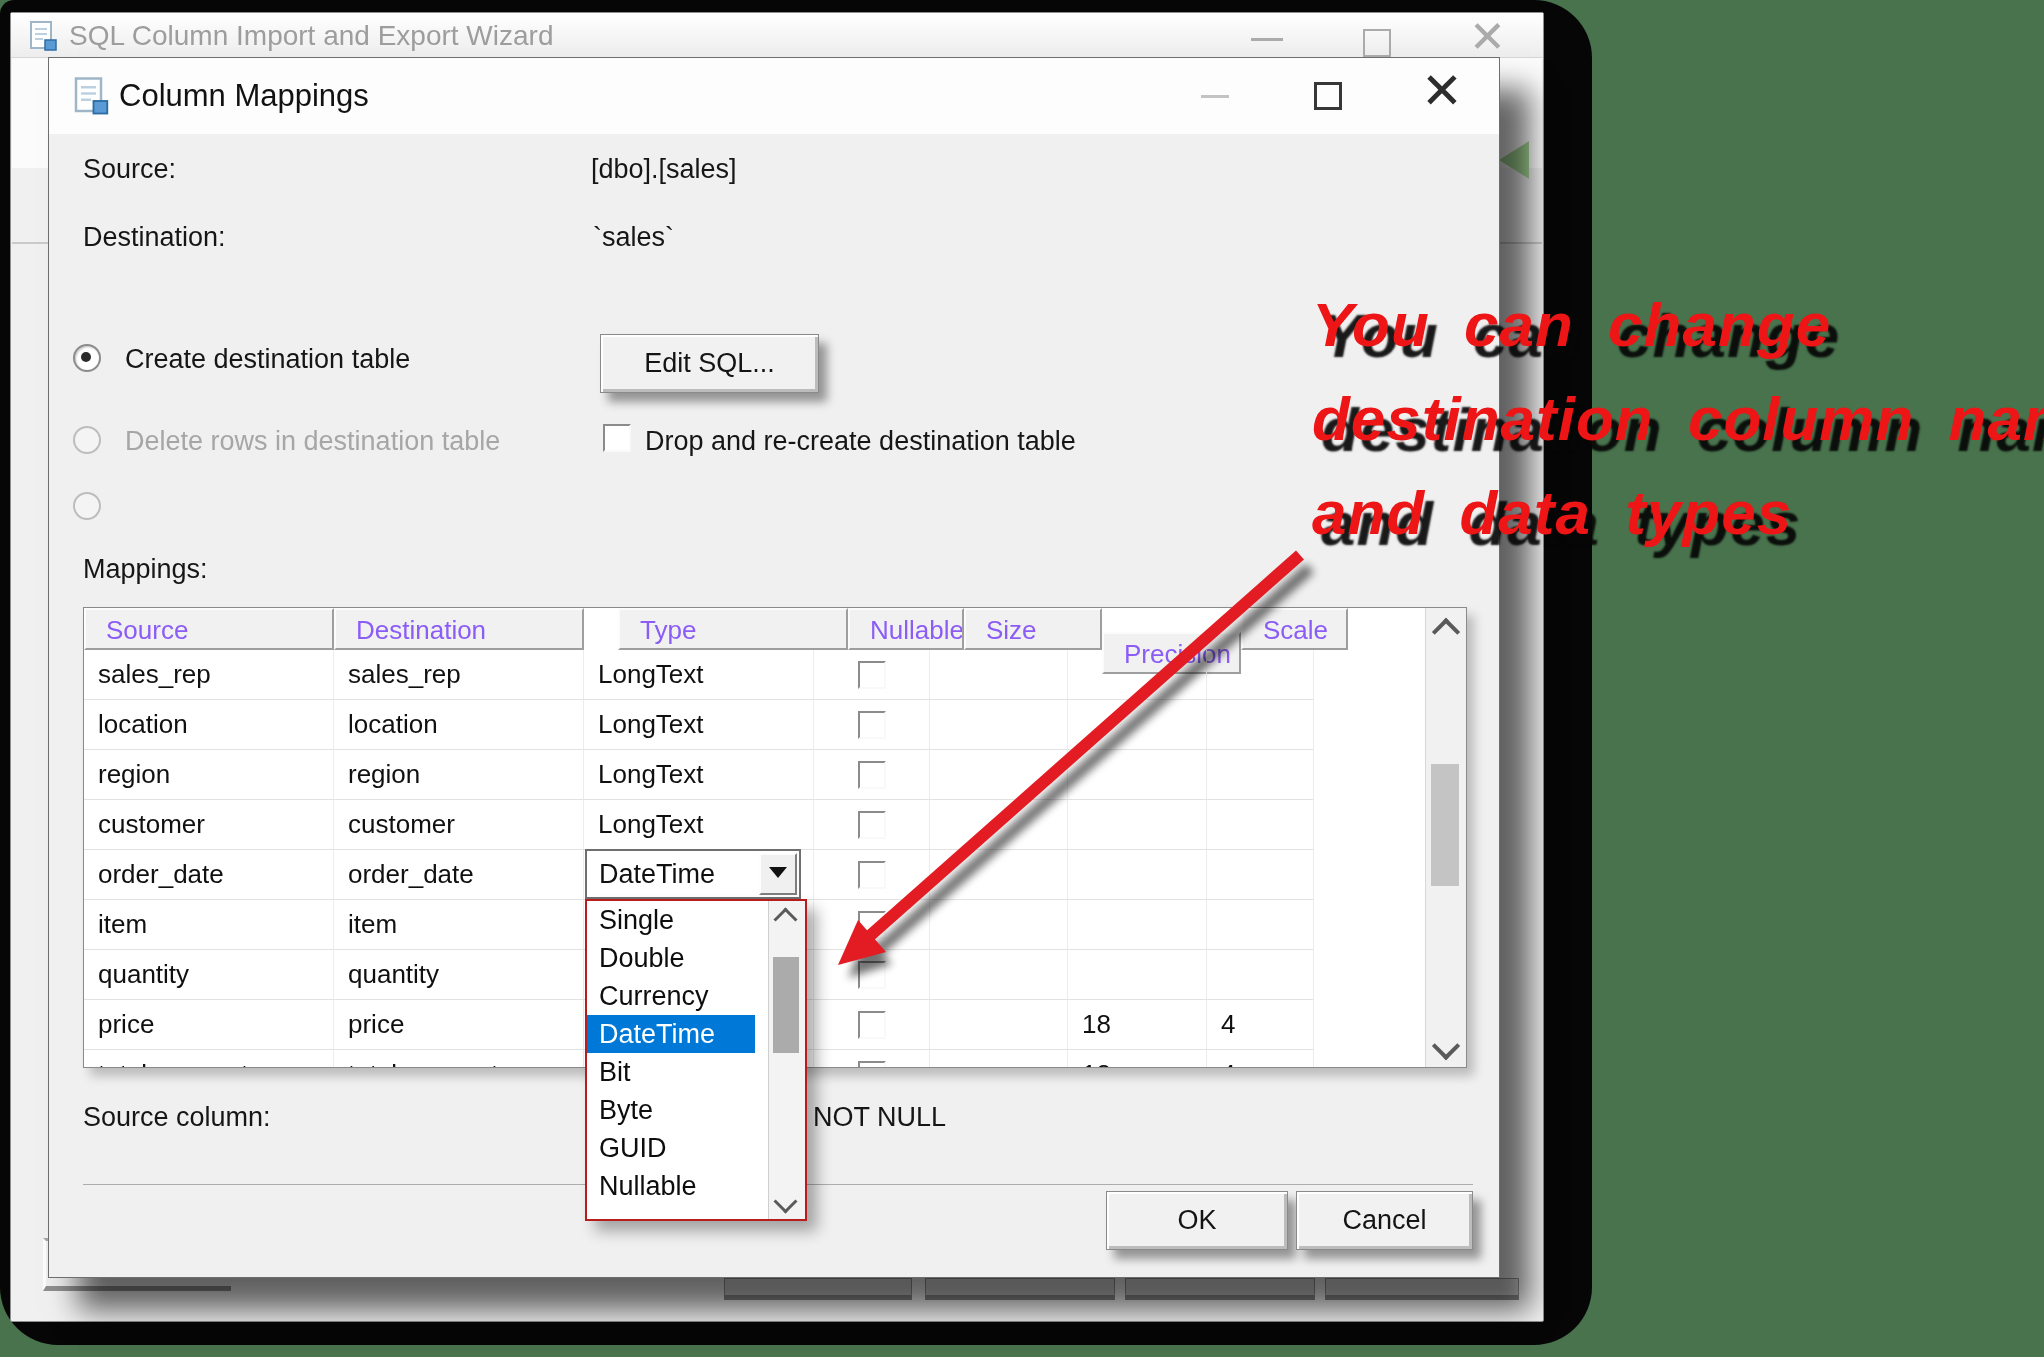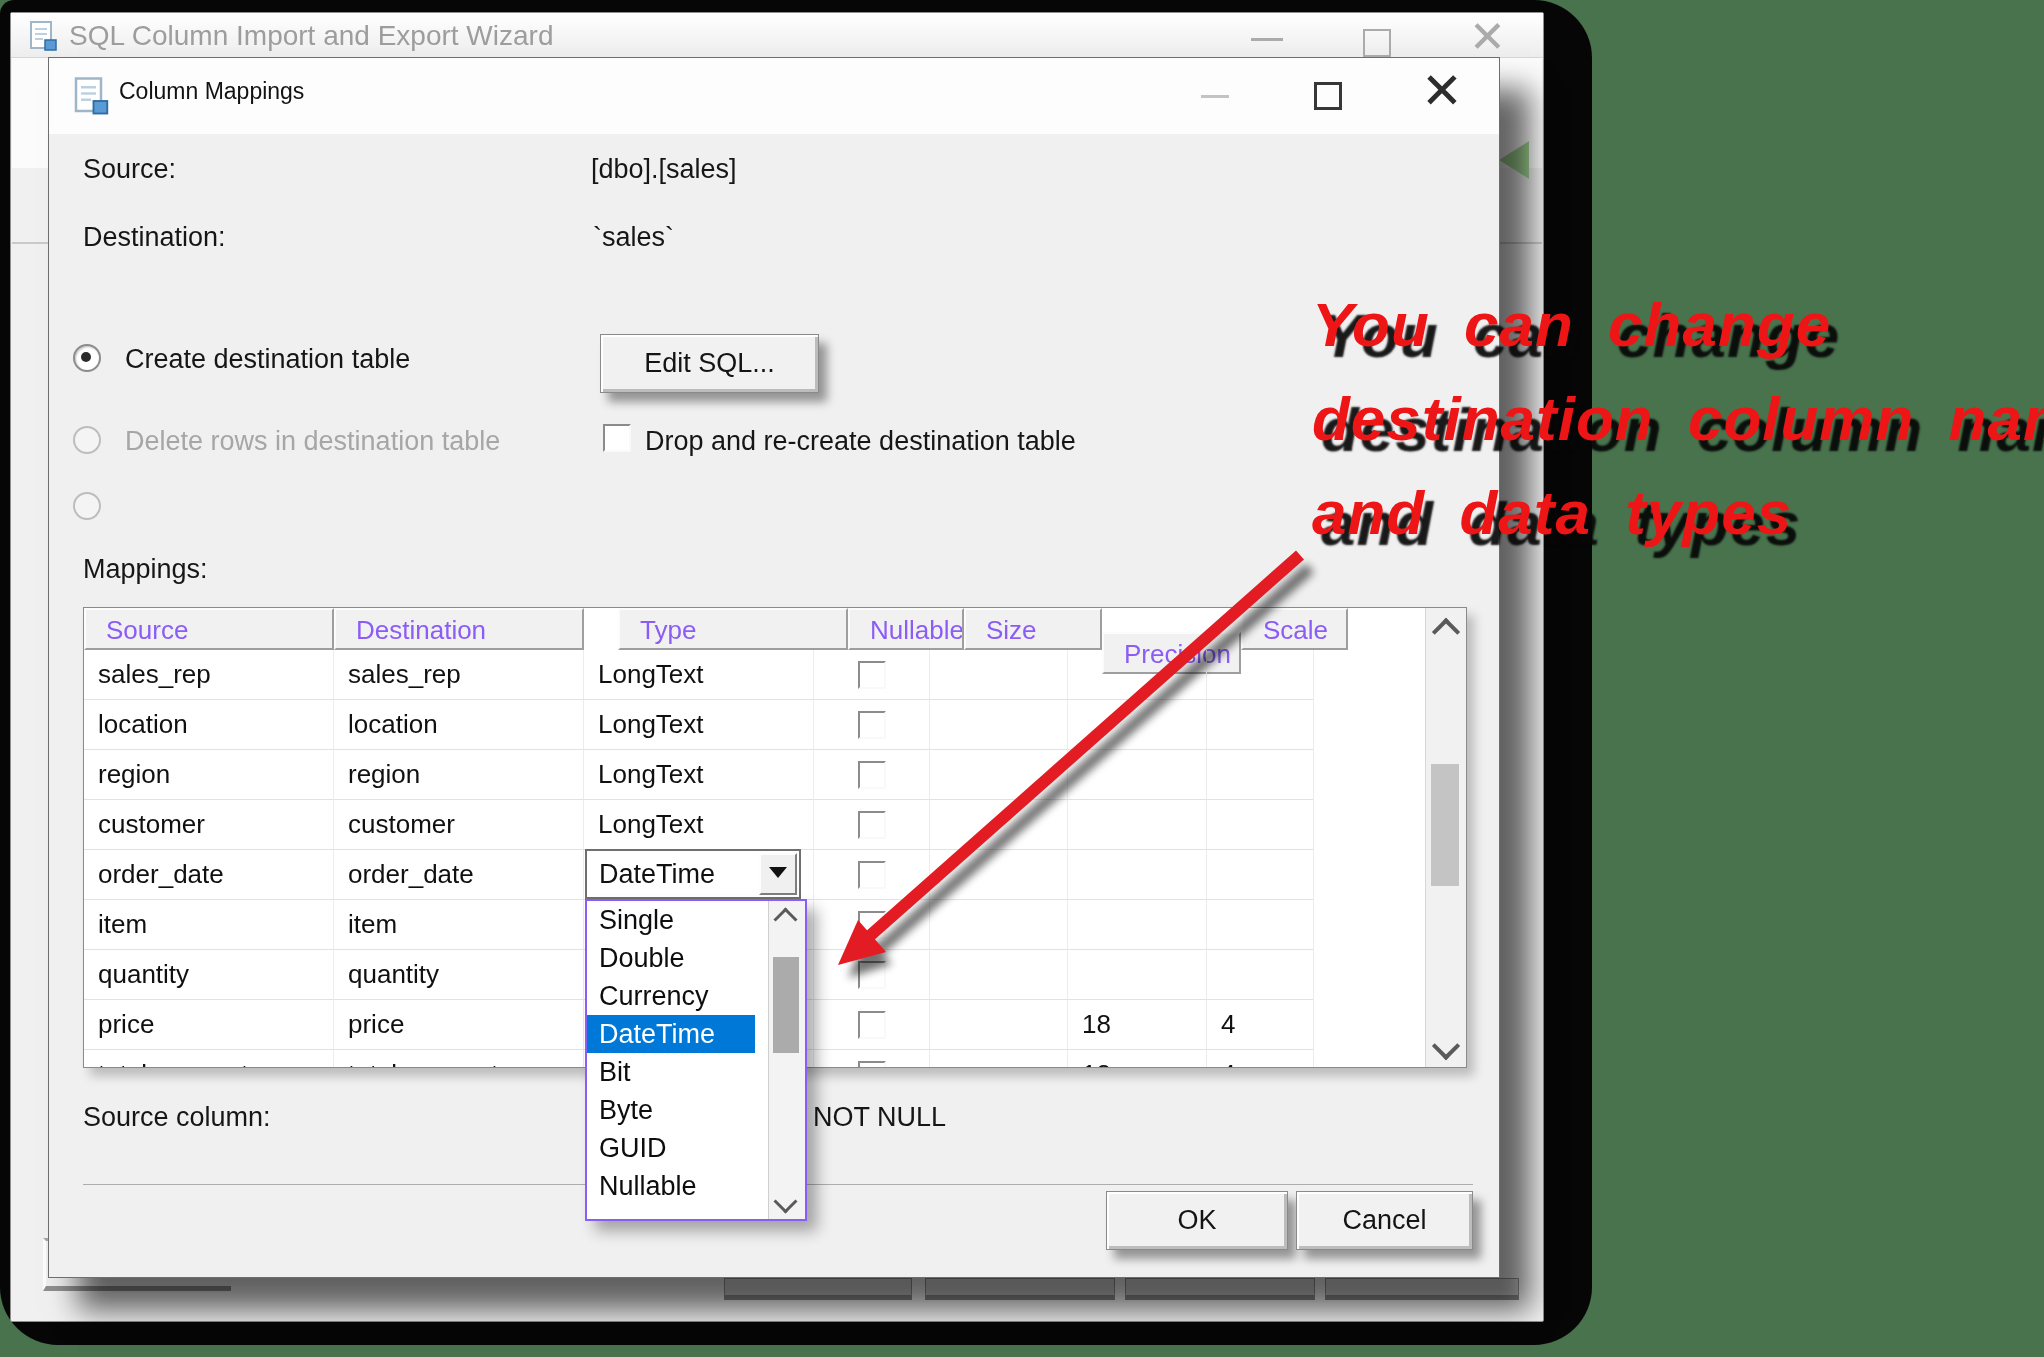--- a/index.html
+++ b/index.html
@@ -25,21 +25,21 @@
   .wiz-header-line{position:absolute;left:1px;top:229px;width:1530px;height:2px;background:#c9c9c9;}
   .wiz-frame-sliver{position:absolute;left:32px;top:1225px;width:185px;height:45px;background:#ededed;
        border-top:3px solid #a5a5a5;border-left:3px solid #fbfbfb;border-bottom:5px solid #8e8e8e;}
   .wiz-btn-sliver{position:absolute;top:1265px;height:16px;background:linear-gradient(#dadada,#c6c6c6);
        border:1px solid #929292;border-bottom:5px solid #888;}
 
   
   .dialog{position:absolute;left:48px;top:57px;width:1450px;height:1219px;background:#f0f0f0;
        border:1px solid #6e6e6e;box-shadow:30px 32px 28px rgba(0,0,0,.6);}
   .dlg-titlebar{position:absolute;left:0;top:0;right:0;height:76px;background:#fdfdfd;}
-  .dlg-title{position:absolute;left:70px;top:20px;font-size:23px;color:#121212;}
+  .dlg-title{position:absolute;left:70px;top:20px;font-size:31px;color:#121212;}
   .dlg-min{position:absolute;left:1152px;top:37px;width:28px;height:3px;background:#c3c3c3;}
   .dlg-max{position:absolute;left:1265px;top:24px;width:22px;height:22px;border:3px solid #373737;}
   .dlg-close{position:absolute;left:1372px;top:4px;font-size:50px;color:#2d2d2d;}
   .mini-icon{position:absolute;}
 
   .lbl{position:absolute;font-size:27px;color:#161616;white-space:nowrap;}
   .lbl.dis{color:#a6a6a6;}
 
   .radio{position:absolute;width:24px;height:24px;border-radius:50%;background:#fff;
        border:2px solid #8c8c8c;box-shadow:inset 1px 1px 2px rgba(0,0,0,.25);}
@@ -75,21 +75,21 @@
   
   .combo{position:absolute;left:536px;top:791px;width:216px;height:50px;background:#fff;
        border:2px solid #6f6f6f;box-sizing:border-box;z-index:4;}
   .combo-text{position:absolute;left:12px;top:8px;font-size:27px;color:#101010;}
   .combo-btn{position:absolute;right:2px;top:2px;bottom:2px;width:38px;background:#f0f0f0;
        border:2px solid;border-color:#fdfdfd #7e7e7e #7e7e7e #fdfdfd;box-sizing:border-box;}
   .combo-arrow{position:absolute;left:8px;top:12px;width:0;height:0;
        border-left:9px solid transparent;border-right:9px solid transparent;border-top:11px solid #111;}
 
   .droplist{position:absolute;left:536px;top:841px;width:222px;height:322px;background:#fff;
-       border:2px solid #8b5cf6;box-sizing:border-box;z-index:6;box-shadow:10px 10px 14px rgba(0,0,0,.32);}
+       border:2px solid #b91c1c;box-sizing:border-box;z-index:6;box-shadow:10px 10px 14px rgba(0,0,0,.32);}
   .opt{position:relative;height:38px;padding:4px 0 0 12px;font-size:27px;color:#0d0d0d;
        width:168px;box-sizing:border-box;white-space:nowrap;overflow:hidden;}
   .opt.selected{background:#0078d7;color:#ffffff;}
   .dscroll{position:absolute;right:0;top:0;bottom:0;width:36px;background:#f3f3f3;border-left:1px solid #cfcfcf;}
   .dscroll .chev{left:8px;border-left-width:3px;border-bottom-width:3px;width:14px;height:14px;}
   .dthumb{position:absolute;left:4px;top:56px;width:26px;height:96px;background:#ababab;}
 
   .sepline{position:absolute;left:34px;top:1126px;width:1390px;height:0;border-top:1px solid #adadad;}
 
   

